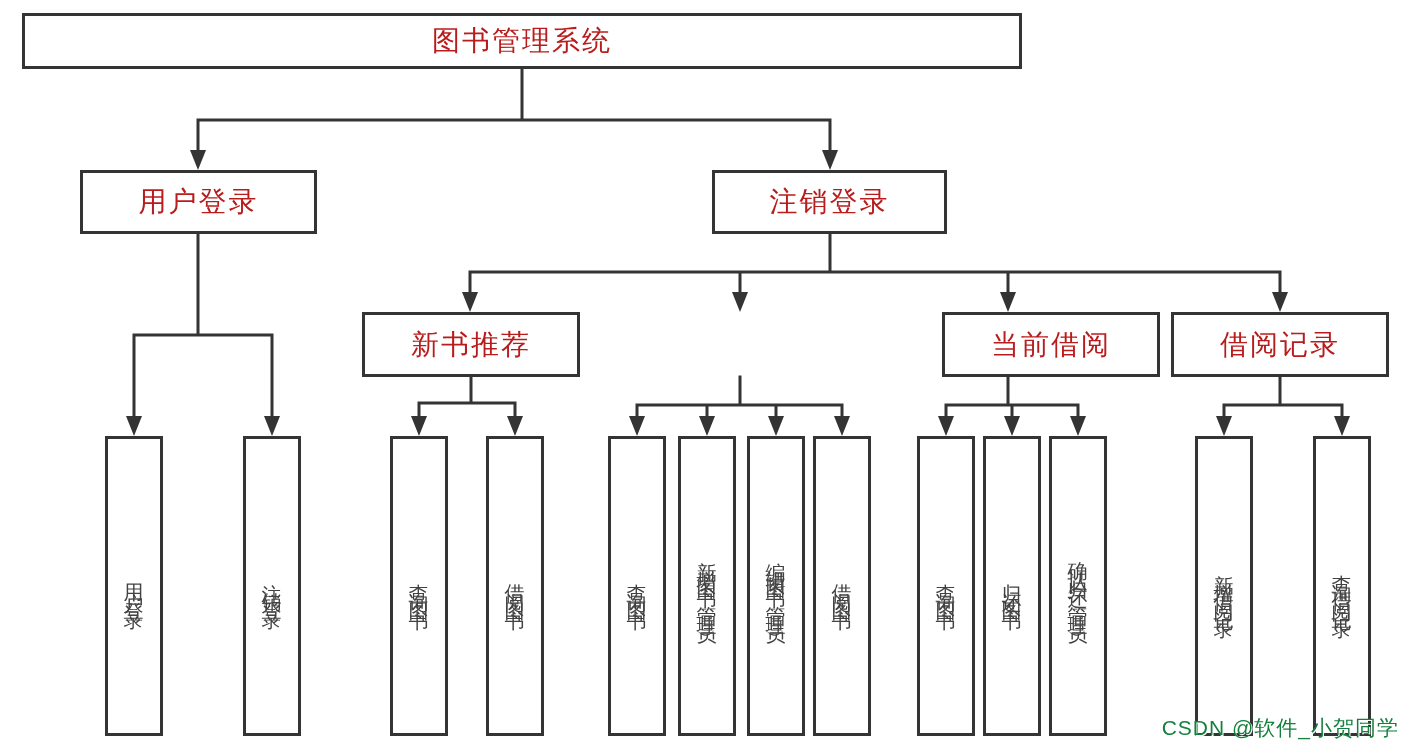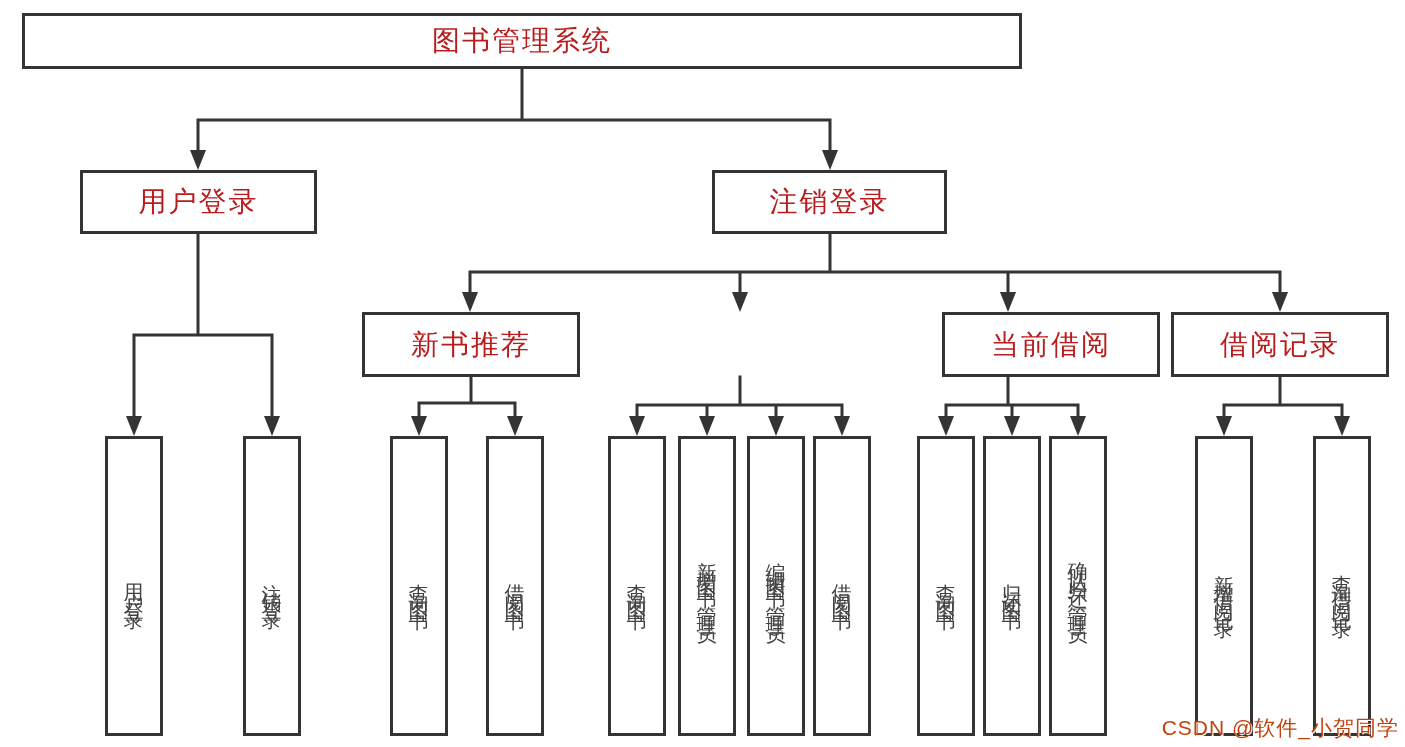--- a/index.html
+++ b/index.html
@@ -49,21 +49,21 @@
     letter-spacing: 9px;
     color: #424242;
     white-space: nowrap;
   }
   .watermark {
     position: absolute;
     top: 714px;
     right: 6px;
     font-size: 21px;
     letter-spacing: 1px;
-    color: #c2410c;
+    color: #15803d;
     text-shadow: 1px 1px 0 #ffffff;
     white-space: nowrap;
   }
 </style>
 </head>
 <body>
 
 <div class="canvas">
 
   <svg class="connectors" width="1405" height="747" viewBox="0 0 1405 747">

